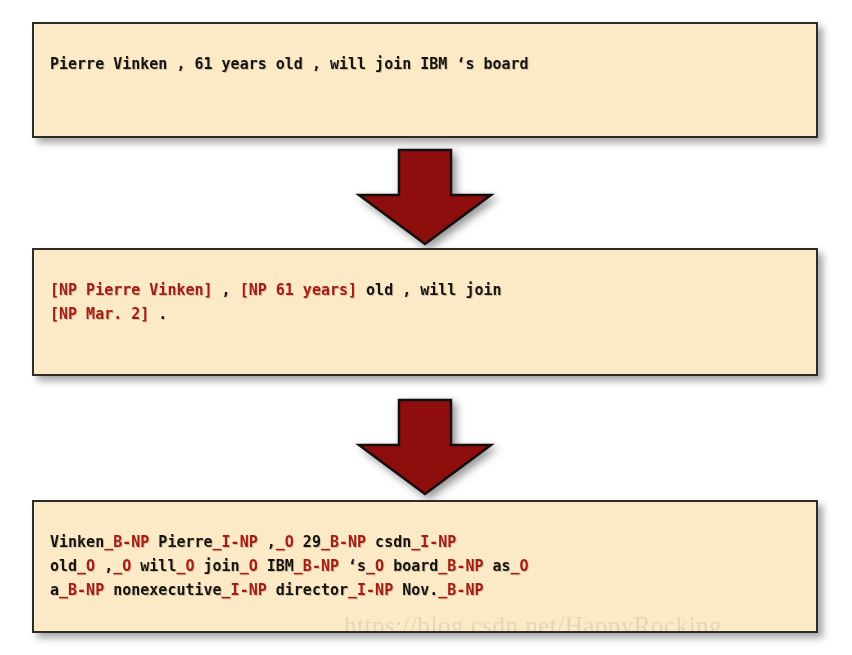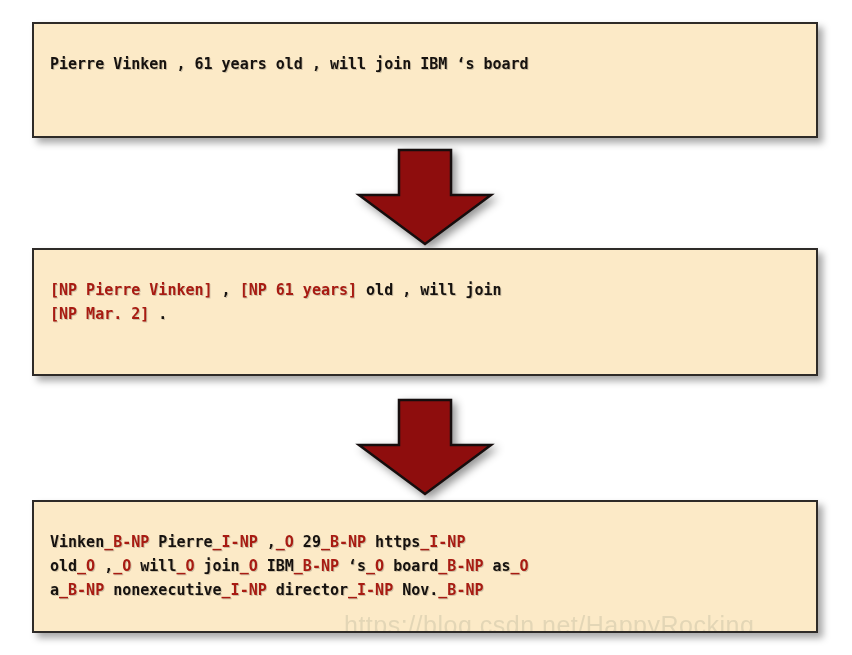--- a/index.html
+++ b/index.html
@@ -55,21 +55,21 @@
 
   #panel-source  { top: 22px;  height: 116px; }
   #panel-chunked { top: 248px; height: 128px; }
   #panel-iob     { top: 500px; height: 133px; }
 
   
   .watermark {
     position: absolute;
     left: 310px;
     bottom: -9px;
-    font-family: Liberation Sans, sans-serif;
+    font-family: Liberation Serif, serif;
     font-size: 25px;
     color: #e3d6b6;
     white-space: nowrap;
     letter-spacing: 0.5px;
     pointer-events: none;
   }
 
   
   .arrow {
     position: absolute;
@@ -117,20 +117,20 @@
   </div>
 
   <div class="arrow" id="arrow-2">
     <svg viewBox="0 0 134 96" preserveAspectRatio="none" aria-hidden="true">
       <polygon points="41,1 93,1 93,46 133,46 67,95 1,46 41,46" fill="#8e1008" stroke="#140d0b" stroke-width="2.5" stroke-linejoin="miter" filter="url(#arrowShadow)"></polygon>
     </svg>
   </div>
 
   <div class="panel" id="panel-iob">
     <div class="panel-body">
-        <div class="panel-line"><span class="tok-plain">Vinken</span><span class="tok-red">_B-NP</span><span class="tok-plain"> Pierre</span><span class="tok-red">_I-NP</span><span class="tok-plain"> ,</span><span class="tok-red">_O</span><span class="tok-plain"> 29</span><span class="tok-red">_B-NP</span><span class="tok-plain"> https</span><span class="tok-red">_I-NP</span></div>
+        <div class="panel-line"><span class="tok-plain">Vinken</span><span class="tok-red">_B-NP</span><span class="tok-plain"> Pierre</span><span class="tok-red">_I-NP</span><span class="tok-plain"> ,</span><span class="tok-red">_O</span><span class="tok-plain"> 29</span><span class="tok-red">_B-NP</span><span class="tok-plain"> csdn</span><span class="tok-red">_I-NP</span></div>
         <div class="panel-line"><span class="tok-plain">old</span><span class="tok-red">_O</span><span class="tok-plain"> ,</span><span class="tok-red">_O</span><span class="tok-plain"> will</span><span class="tok-red">_O</span><span class="tok-plain"> join</span><span class="tok-red">_O</span><span class="tok-plain"> IBM</span><span class="tok-red">_B-NP</span><span class="tok-plain"> ‘s</span><span class="tok-red">_O</span><span class="tok-plain"> board</span><span class="tok-red">_B-NP</span><span class="tok-plain"> as</span><span class="tok-red">_O</span></div>
         <div class="panel-line"><span class="tok-plain">a</span><span class="tok-red">_B-NP</span><span class="tok-plain"> nonexecutive</span><span class="tok-red">_I-NP</span><span class="tok-plain"> director</span><span class="tok-red">_I-NP</span><span class="tok-plain"> Nov.</span><span class="tok-red">_B-NP</span></div>
       </div>
     <div class="watermark">https://blog.csdn.net/HappyRocking</div>
   </div>
 
 </div>
 
 </body></html>

